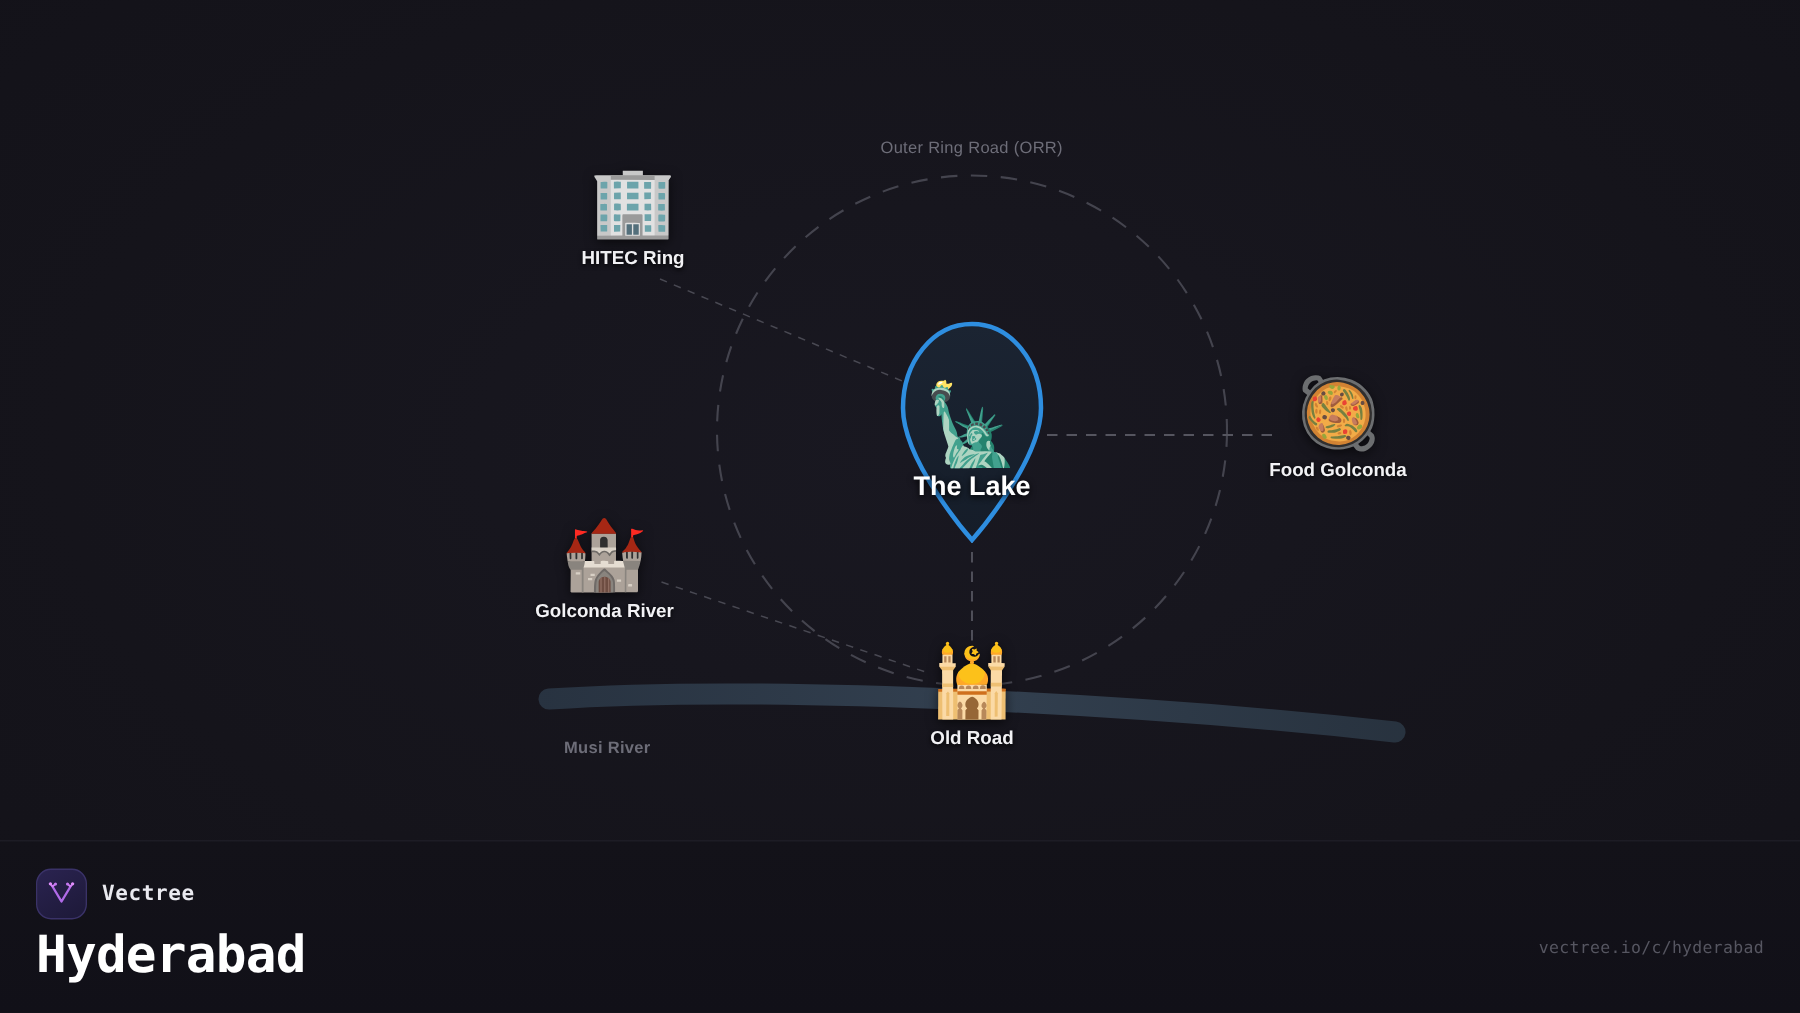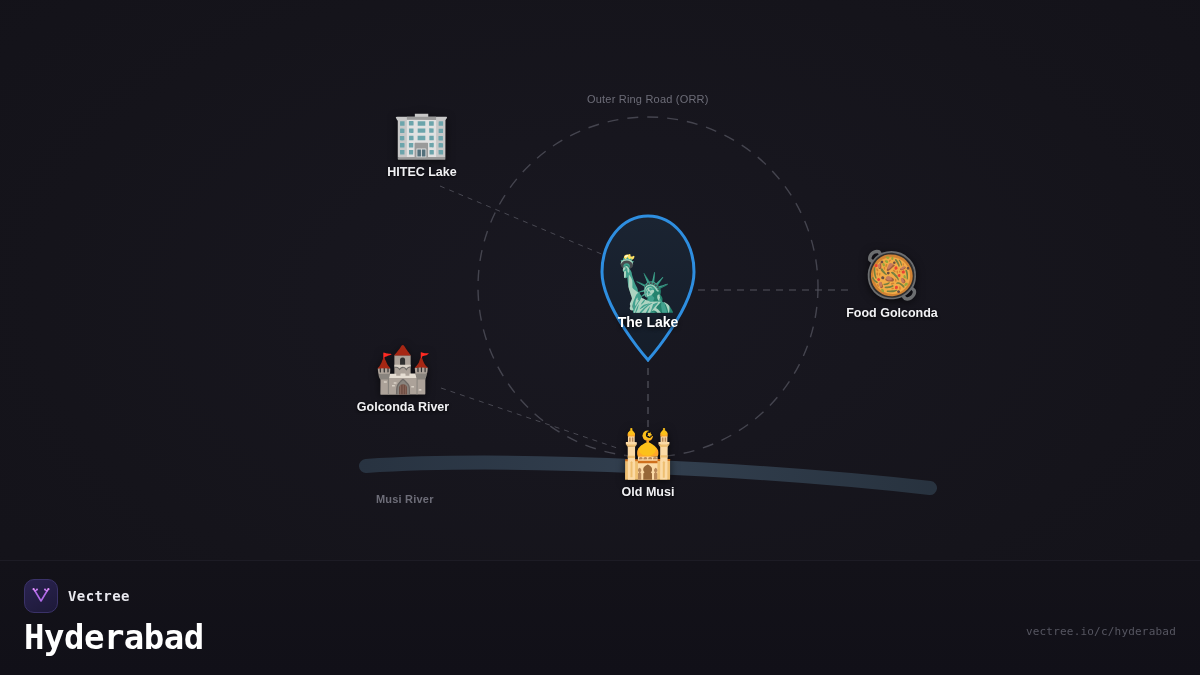--- a/index.html
+++ b/index.html
@@ -67,21 +67,21 @@
     position:absolute; left:0; top:0; width:104px; height:150px;
   }
   #node-the-lake .emoji {
     position:relative; z-index:2;
     margin-top:46px;
     font-size:52px; line-height:1;
   }
   #node-the-lake .node-label {
     position:relative; z-index:2;
     margin-top:4px;
-    color:#ffffff; font-size:14px; font-weight:bold;
+    color:#ffffff; font-size:18px; font-weight:bold;
     text-shadow:0 1px 4px rgba(0,0,0,1);
   }
 
   
   #footer {
     position:absolute; left:0; bottom:0; width:1200px; height:115px;
     border-top:1px solid #1d1c25;
     background:linear-gradient(180deg,#131219 0%, #111018 100%);
   }
   #brand-row {
@@ -152,36 +152,36 @@
     <div id="node-the-lake">
       <svg class="pin" viewBox="0 0 104 150" xmlns="http://www.w3.org/2000/svg">
         <path d="M52,148 C52,148 6,96 6,60 C6,29 26,4 52,4 C78,4 98,29 98,60 C98,96 52,148 52,148 Z" fill="url(#pinFill)" stroke="#2e8ee0" stroke-width="3"></path>
       </svg>
       <span class="emoji">🗽</span>
       <span class="node-label">The Lake</span>
     </div>
 
     <div class="node" id="node-hitec-city" style="left:374px; top:145px;">
       <span class="emoji">🏢</span>
-      <span class="node-label">HITEC Lake</span>
+      <span class="node-label">HITEC Ring</span>
     </div>
 
     <div class="node" id="node-golconda-fort" style="left:355px; top:380px;">
       <span class="emoji">🏰</span>
       <span class="node-label">Golconda River</span>
     </div>
 
     <div class="node" id="node-food-culture" style="left:844px; top:286px;">
       <span class="emoji">🥘</span>
       <span class="node-label">Food Golconda</span>
     </div>
 
     <div class="node" id="node-old-city" style="left:600px; top:465px;">
       <span class="emoji">🕌</span>
-      <span class="node-label">Old Musi</span>
+      <span class="node-label">Old Road</span>
     </div>
 
   </div>
 
   <div id="footer">
 
     <div id="page-title">Hyderabad</div>
 
     <div id="brand-row">
       <div id="brand-logo">

